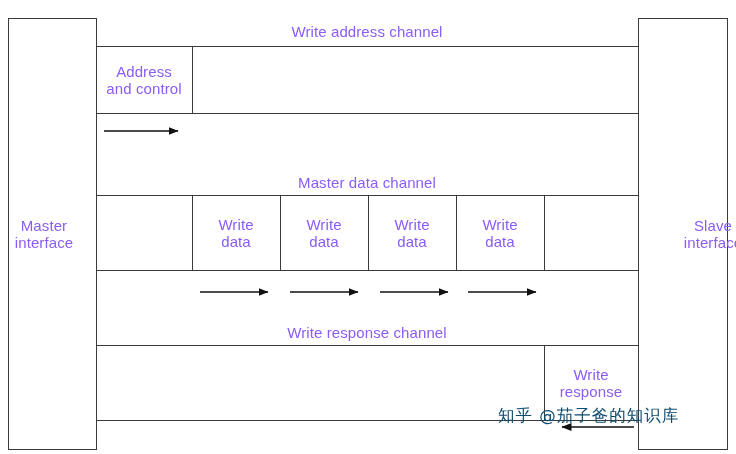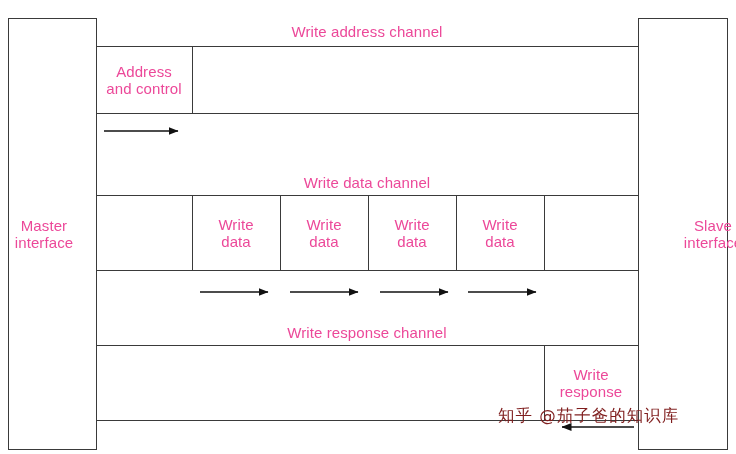--- a/index.html
+++ b/index.html
@@ -20,40 +20,40 @@
   }
   .svg-layer {
     position: absolute;
     left: 0;
     top: 0;
     width: 736px;
     height: 454px;
   }
   .txt {
     position: absolute;
-    color: #ec4899;
+    color: #8b5cf6;
     font-size: 15px;
     line-height: 17px;
     text-align: center;
     white-space: pre-line;
     letter-spacing: 0.1px;
     user-select: none;
   }
   .center-x {
     transform: translateX(-50%);
   }
   .center-xy {
     transform: translate(-50%, -50%);
   }
   #watermark {
     position: absolute;
     left: 498px;
     top: 405px;
     font-size: 16.5px;
-    color: #7f1d1d;
+    color: #0c4a6e;
     letter-spacing: 1px;
     white-space: nowrap;
     user-select: none;
     font-family: "DejaVu Sans", sans-serif;
   }
 </style>
 </head>
 <body>
 
 <div id="diagram-root">
@@ -109,21 +109,21 @@
   </svg>
 
   <div class="txt center-xy" style="left:44px; top:234px; width:86px;">Master
 interface</div>
 
   <div class="txt center-xy" style="left:713px; top:234px; width:88px;">Slave
 interface</div>
 
   <div class="txt center-x" style="left:367px; top:23px; width:300px;">Write address channel</div>
 
-  <div class="txt center-x" style="left:367px; top:174px; width:300px;">Write data channel</div>
+  <div class="txt center-x" style="left:367px; top:174px; width:300px;">Master data channel</div>
 
   <div class="txt center-x" style="left:367px; top:324px; width:320px;">Write response channel</div>
 
   <div class="txt center-xy" style="left:144px; top:80px; width:96px;">Address
 and control</div>
 
   <div class="txt center-xy" style="left:236px; top:233px; width:88px;">Write
 data</div>
   <div class="txt center-xy" style="left:324px; top:233px; width:88px;">Write
 data</div>

